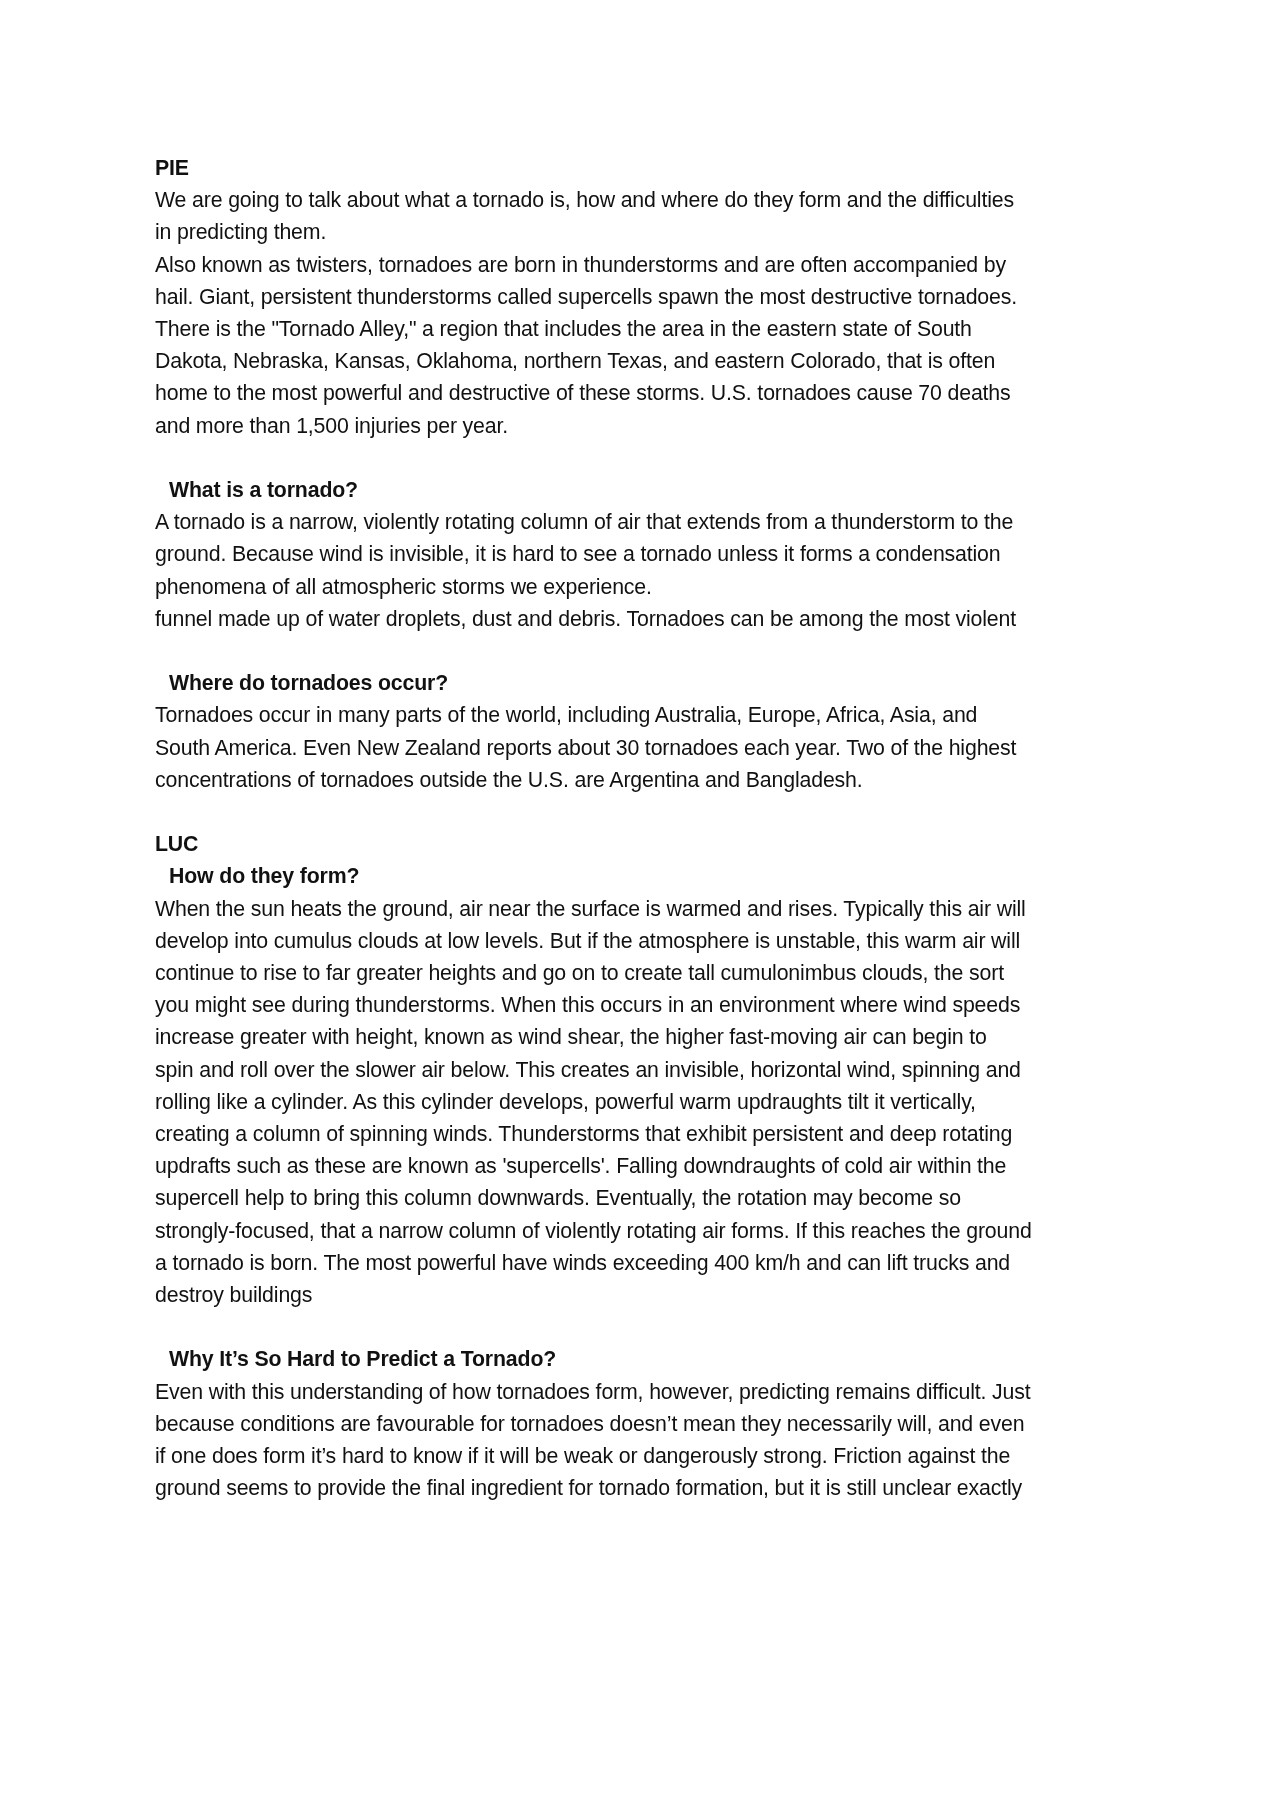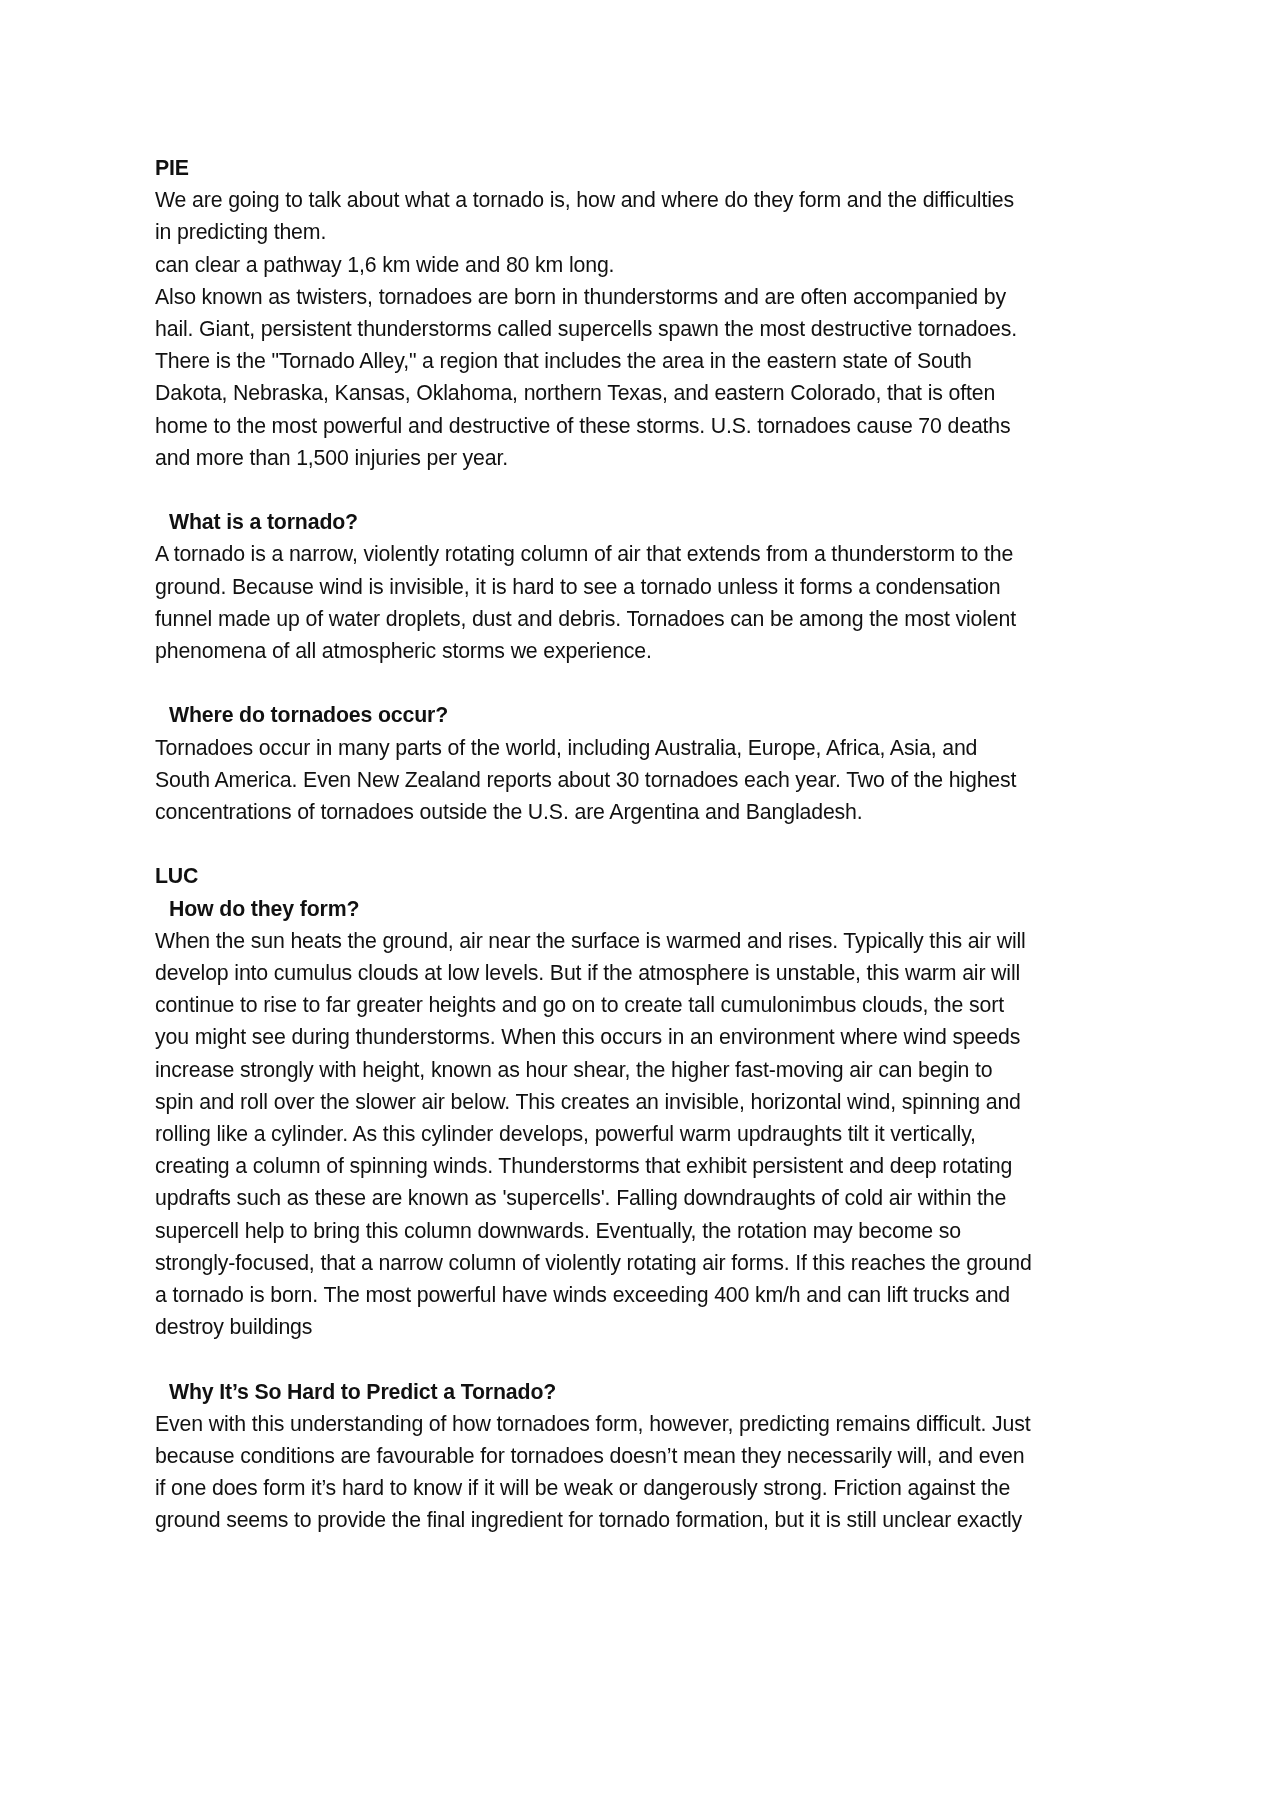--- a/index.html
+++ b/index.html
@@ -44,58 +44,57 @@
   </style>
 </head>
 <body>
 
 <div class="page">
 
   <span class="label">PIE</span>
   <div>
     <span class="line">We are going to talk about what a tornado is, how and where do they form and the difficulties</span>
     <span class="line">in predicting them.</span>
-    <span class="line">can clear a pathway 1,6 km wide and 80 km long.</span>
     <span class="line">Also known as twisters, tornadoes are born in thunderstorms and are often accompanied by</span>
     <span class="line">hail. Giant, persistent thunderstorms called supercells spawn the most destructive tornadoes.</span>
     <span class="line">There is the "Tornado Alley," a region that includes the area in the eastern state of South</span>
     <span class="line">Dakota, Nebraska, Kansas, Oklahoma, northern Texas, and eastern Colorado, that is often</span>
     <span class="line">home to the most powerful and destructive of these storms. U.S. tornadoes cause 70 deaths</span>
     <span class="line">and more than 1,500 injuries per year.</span>
   </div>
 
   <span class="gap"></span>
 
   <span class="heading">What is a tornado?</span>
   <div>
     <span class="line">A tornado is a narrow, violently rotating column of air that extends from a thunderstorm to the</span>
     <span class="line">ground. Because wind is invisible, it is hard to see a tornado unless it forms a condensation</span>
+    <span class="line">phenomena of all atmospheric storms we experience.</span>
     <span class="line">funnel made up of water droplets, dust and debris. Tornadoes can be among the most violent</span>
-    <span class="line">phenomena of all atmospheric storms we experience.</span>
   </div>
 
   <span class="gap"></span>
 
   <span class="heading">Where do tornadoes occur?</span>
   <div>
     <span class="line">Tornadoes occur in many parts of the world, including Australia, Europe, Africa, Asia, and</span>
     <span class="line">South America. Even New Zealand reports about 30 tornadoes each year. Two of the highest</span>
     <span class="line">concentrations of tornadoes outside the U.S. are Argentina and Bangladesh.</span>
   </div>
 
   <span class="gap"></span>
 
   <span class="label">LUC</span>
   <span class="heading">How do they form?</span>
   <div>
     <span class="line">When the sun heats the ground, air near the surface is warmed and rises. Typically this air will</span>
     <span class="line">develop into cumulus clouds at low levels. But if the atmosphere is unstable, this warm air will</span>
     <span class="line">continue to rise to far greater heights and go on to create tall cumulonimbus clouds, the sort</span>
     <span class="line">you might see during thunderstorms. When this occurs in an environment where wind speeds</span>
-    <span class="line">increase strongly with height, known as hour shear, the higher fast-moving air can begin to</span>
+    <span class="line">increase greater with height, known as wind shear, the higher fast-moving air can begin to</span>
     <span class="line">spin and roll over the slower air below. This creates an invisible, horizontal wind, spinning and</span>
     <span class="line">rolling like a cylinder. As this cylinder develops, powerful warm updraughts tilt it vertically,</span>
     <span class="line">creating a column of spinning winds. Thunderstorms that exhibit persistent and deep rotating</span>
     <span class="line">updrafts such as these are known as 'supercells'. Falling downdraughts of cold air within the</span>
     <span class="line">supercell help to bring this column downwards. Eventually, the rotation may become so</span>
     <span class="line">strongly-focused, that a narrow column of violently rotating air forms. If this reaches the ground</span>
     <span class="line">a tornado is born. The most powerful have winds exceeding 400 km/h and can lift trucks and</span>
     <span class="line">destroy buildings</span>
   </div>
 

